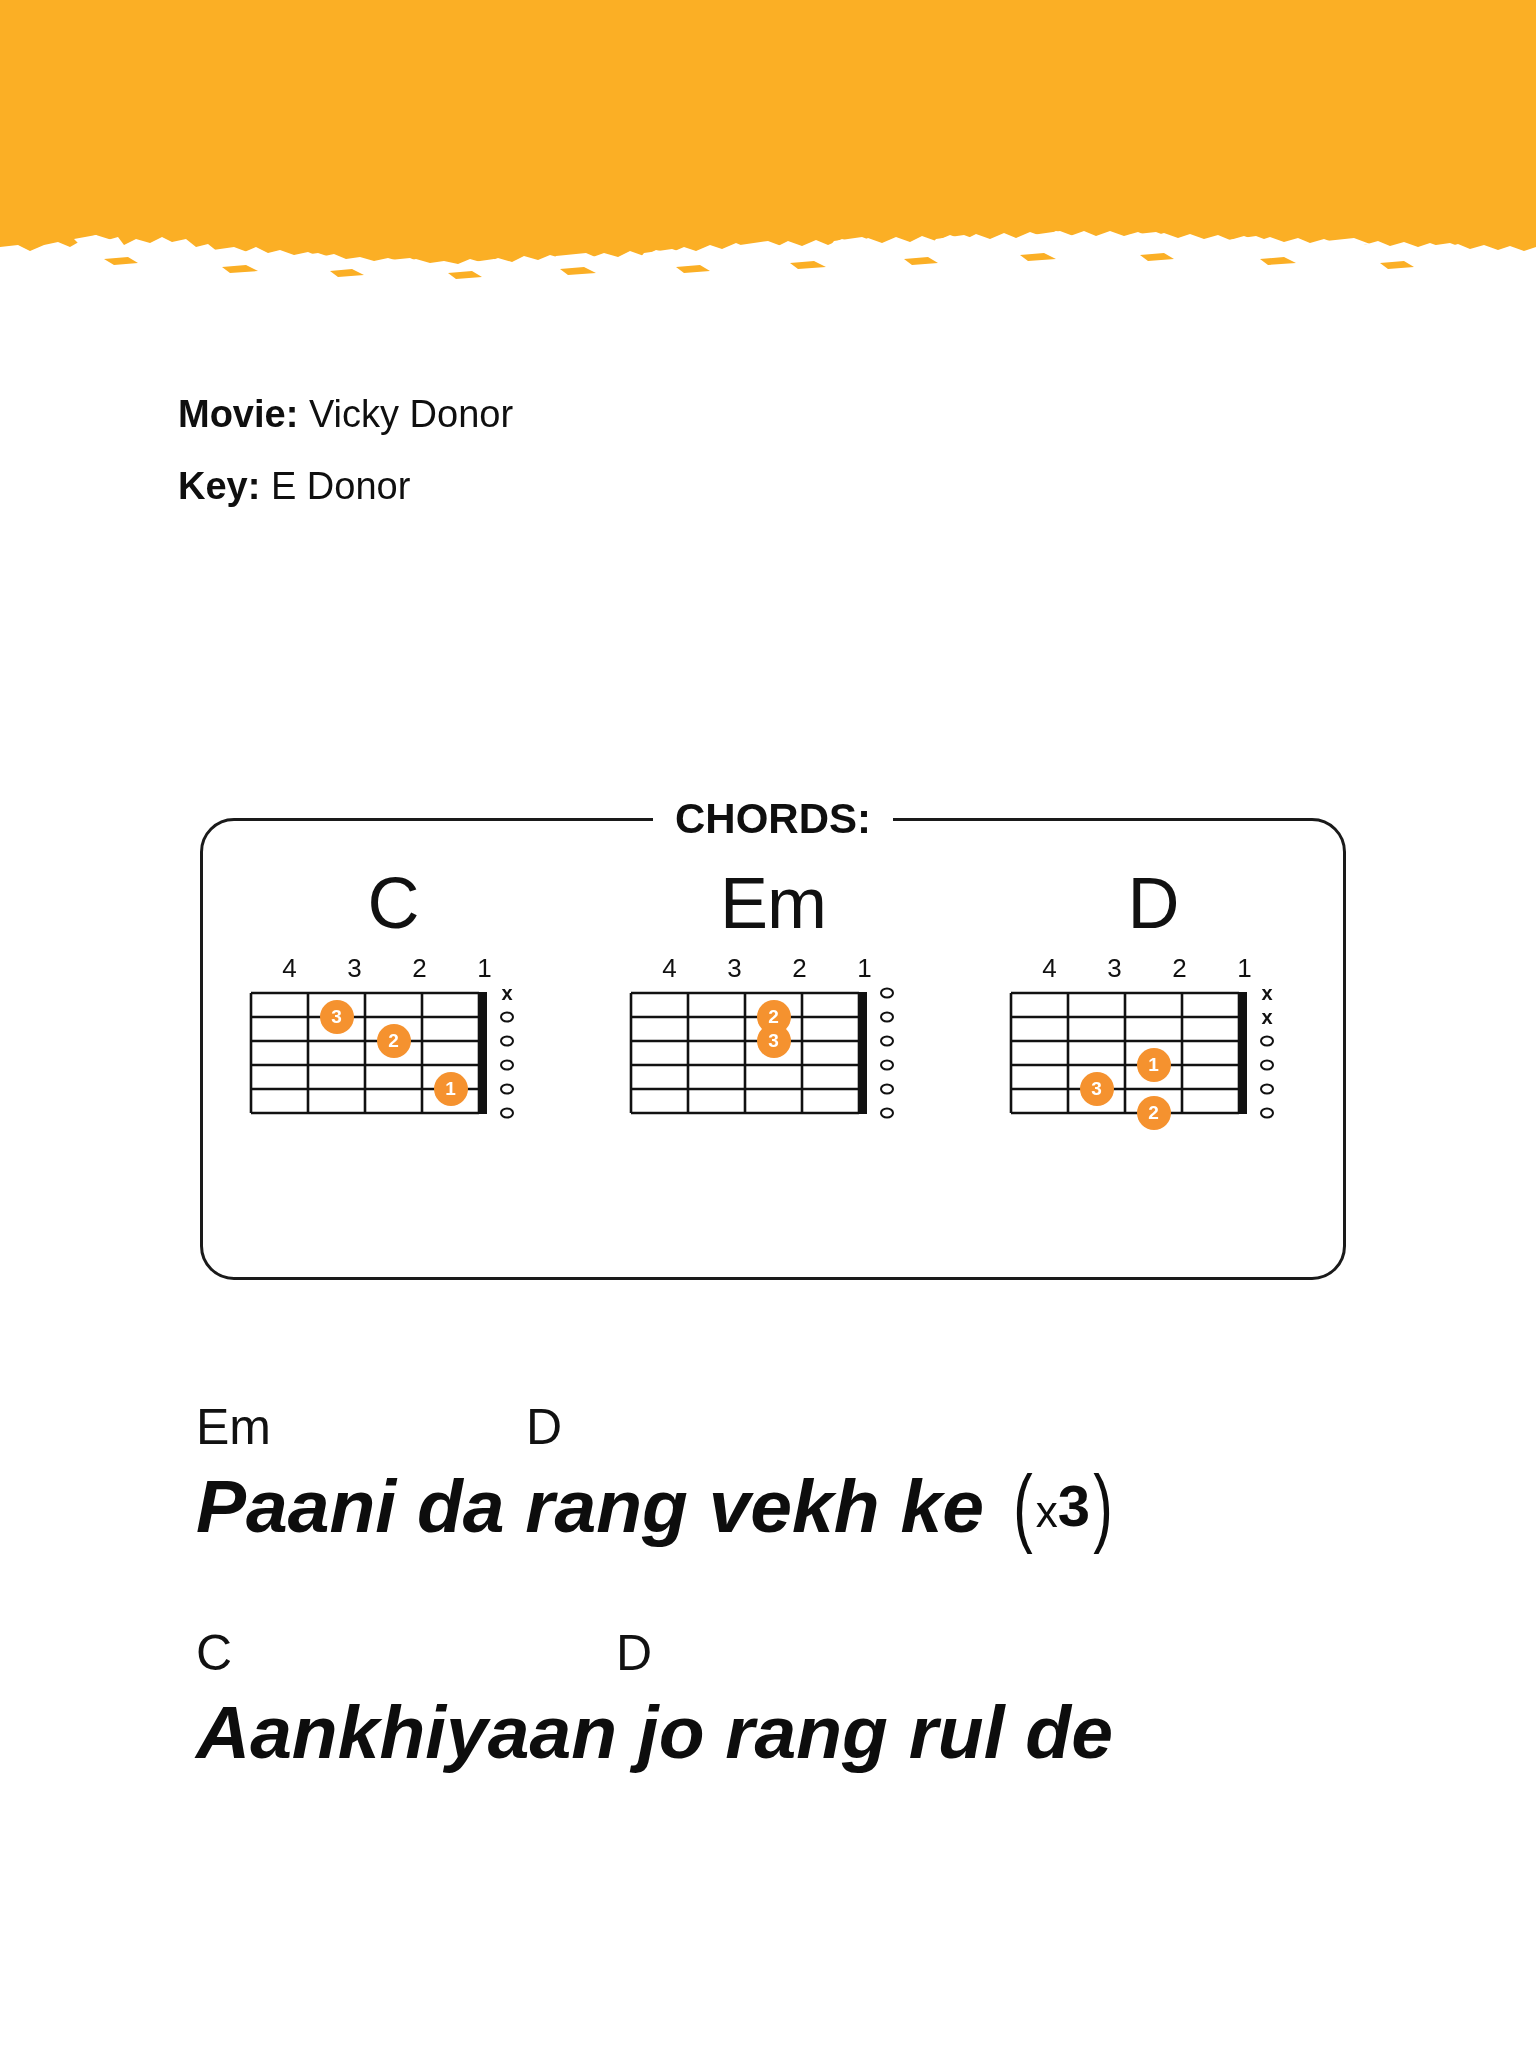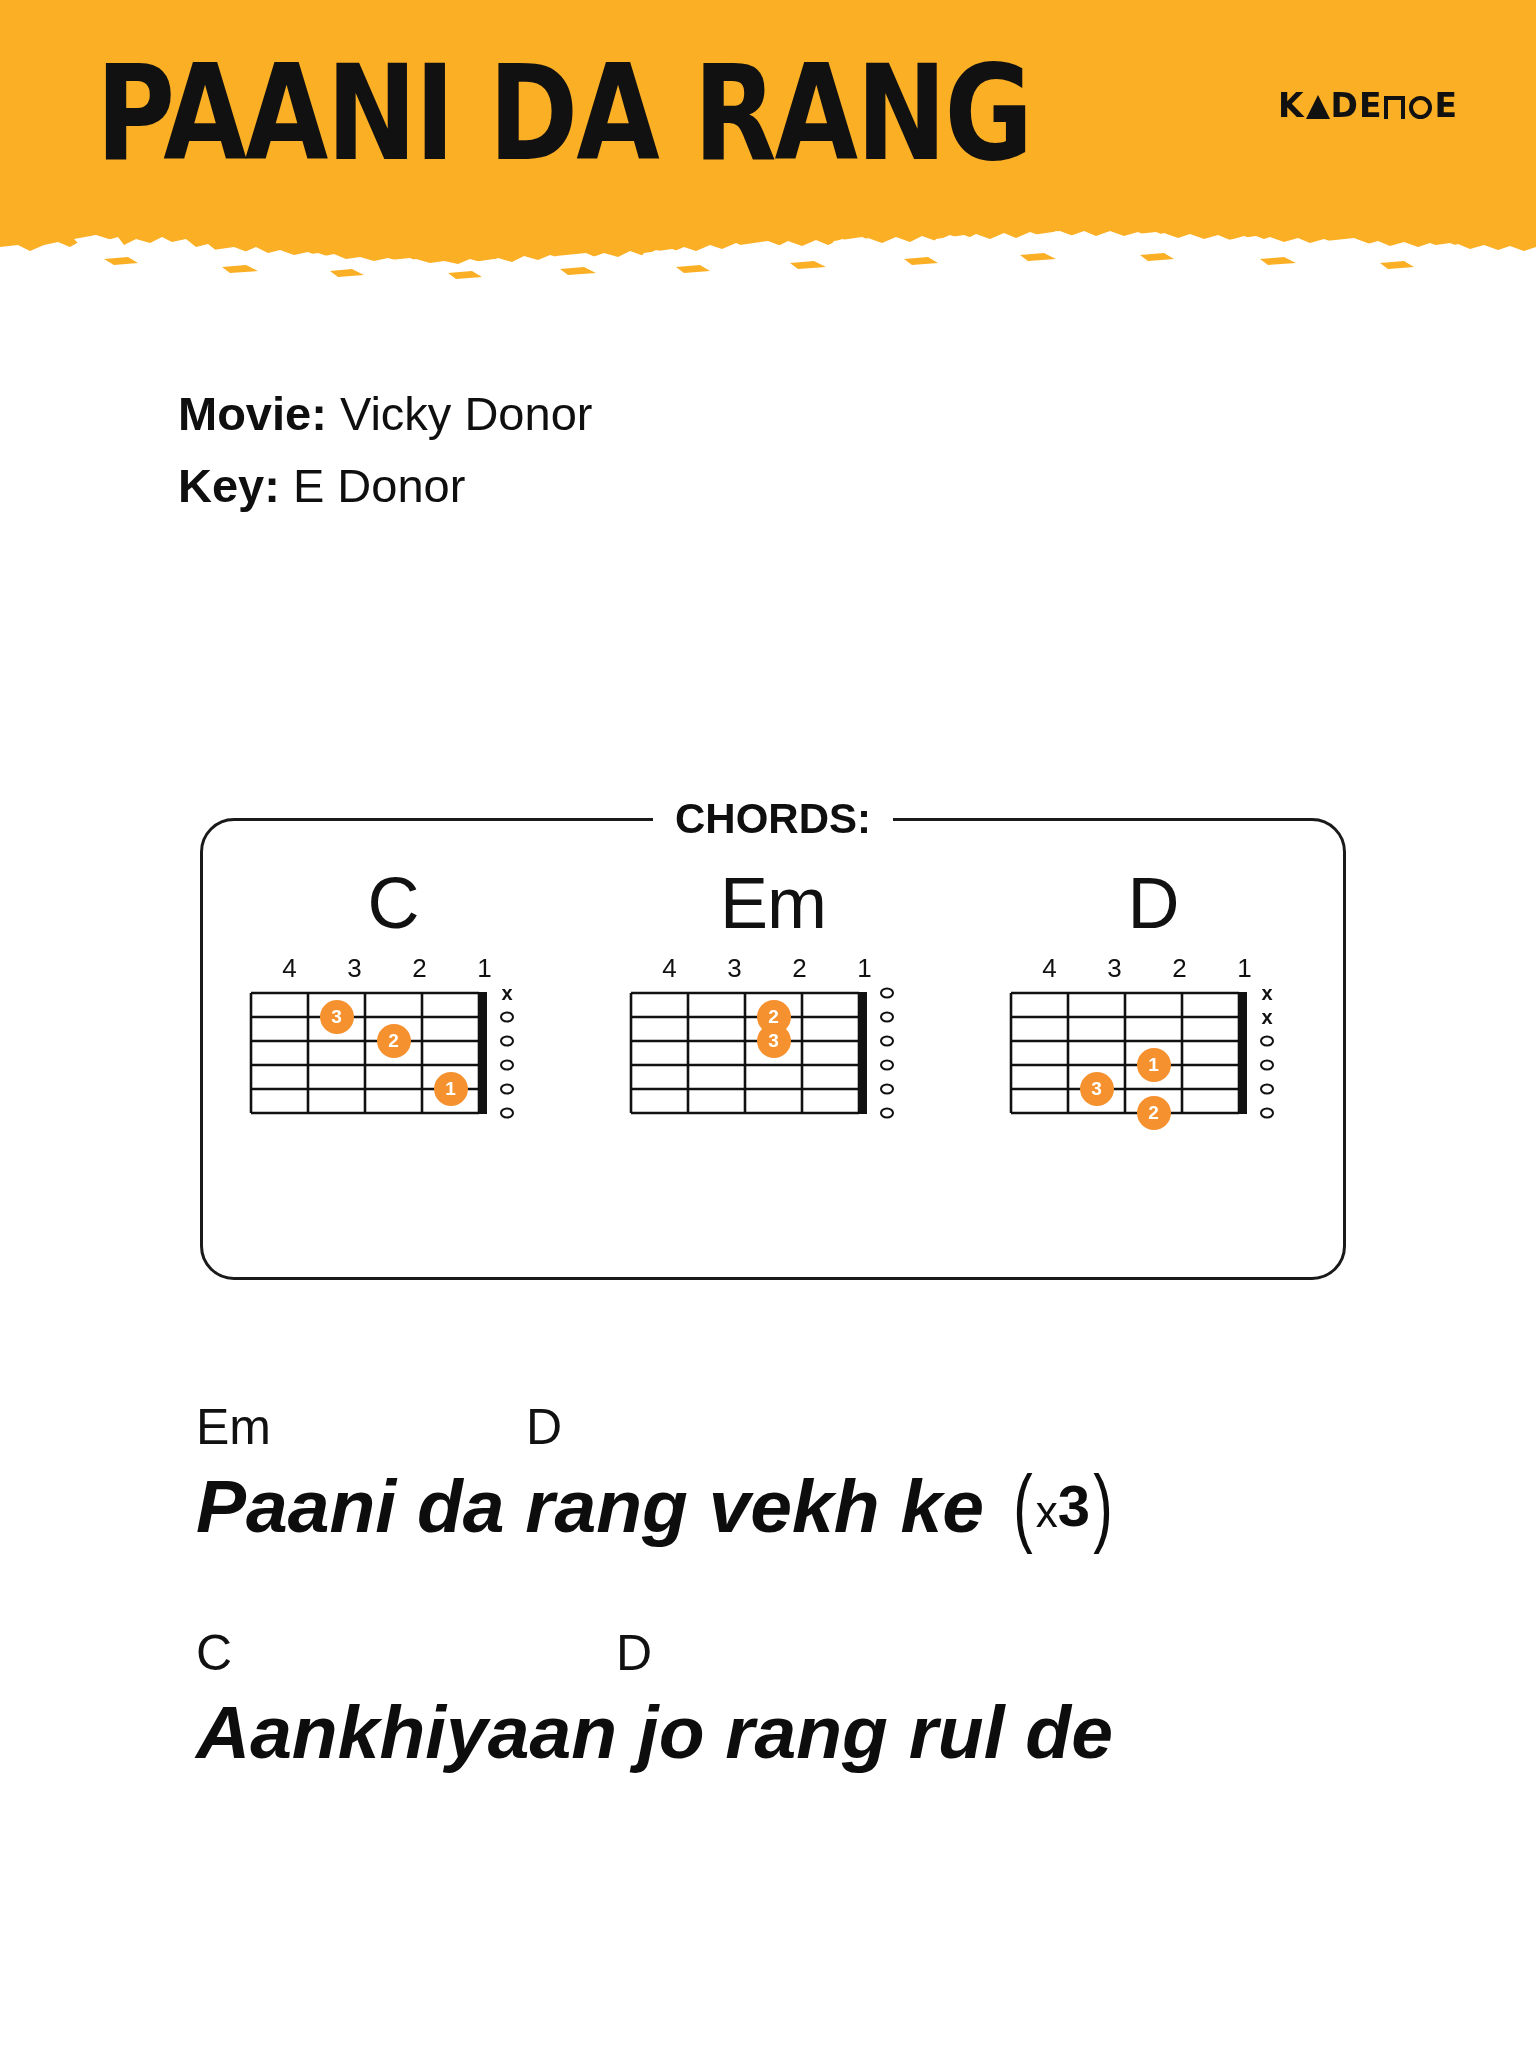--- a/index.html
+++ b/index.html
@@ -94,21 +94,21 @@
 
   
   .info {
     position: absolute;
     left: 178px;
     top: 378px;
     width: 1200px;
   }
   .info-row {
     font-family: "Liberation Sans", sans-serif;
-    font-size: 47px;
+    font-size: 38px;
     line-height: 72px;
     color: #0f0f0f;
     white-space: nowrap;
   }
   .info-row .lbl { font-weight: bold; }
   .info-row .val { font-weight: normal; }
 
   
   .chordbox {
     position: absolute;
@@ -268,31 +268,20 @@
   .repeat .rn {
     font-weight: bold;
     font-size: 58px;
     line-height: 58px;
   }
 </style>
 </head>
 <body>
 
 <div class="header">
-  <div class="header-inner">
-    <div class="song-title">PAANI DA RANG</div>
-    <div class="brand-logo">
-      <span>K</span>
-      <span class="tri"></span>
-      <span>DE</span>
-      <span class="nn"></span>
-      <span class="oo"></span>
-      <span>E</span>
-    </div>
-  </div>
   <svg class="torn" viewBox="0 0 1536 95" preserveAspectRatio="none">
     <path fill="#ffffff" d="M0,52 L18,50 L30,56 L44,50 L58,47 L70,52 L84,44 L96,40 L104,46 L118,42 L124,50 L136,44 L150,48 L162,42 L172,47 L186,44 L196,52 L208,49 L218,57 L232,53 L242,58 L256,52 L268,58 L280,55 L294,60 L308,57 L320,62 L334,59 L346,64 L360,62 L374,66 L388,63 L402,67 L416,64 L430,68 L444,66 L458,69 L470,64 L484,68 L498,63 L512,67 L524,61 L538,65 L550,60 L564,64 L578,59 L590,63 L604,58 L618,62 L630,56 L644,61 L656,55 L670,58 L684,52 L696,56 L710,50 L722,54 L736,48 L748,53 L762,47 L776,52 L788,46 L802,51 L816,45 L828,50 L842,44 L856,49 L868,43 L882,48 L896,42 L910,47 L922,41 L936,46 L950,40 L964,45 L976,39 L990,44 L1004,38 L1016,43 L1030,37 L1044,42 L1056,36 L1070,41 L1084,36 L1096,41 L1110,36 L1124,41 L1138,37 L1150,42 L1164,38 L1178,43 L1190,39 L1204,44 L1218,40 L1230,45 L1244,41 L1258,46 L1270,42 L1284,47 L1298,43 L1310,48 L1324,44 L1338,49 L1350,45 L1364,50 L1378,46 L1390,51 L1404,47 L1418,52 L1430,48 L1444,53 L1458,49 L1470,54 L1484,50 L1498,55 L1510,51 L1524,56 L1536,52 L1536,95 L0,95 Z"></path>
     <path fill="#ffffff" d="M74,44 L96,40 L112,45 L100,50 L80,50 Z M142,52 L166,48 L180,55 L156,58 L138,57 Z M206,56 L234,52 L250,58 L224,62 L202,61 Z M290,62 L318,58 L336,64 L310,68 L286,67 Z M380,66 L410,63 L424,69 L398,72 L376,71 Z M466,68 L494,64 L510,70 L484,73 L462,72 Z M556,61 L586,58 L600,64 L572,67 L552,66 Z M644,58 L672,54 L690,60 L662,64 L640,63 Z M740,50 L768,46 L784,52 L758,56 L736,55 Z M834,46 L862,42 L878,48 L852,52 L830,51 Z M936,44 L964,40 L980,46 L954,50 L932,49 Z M1032,40 L1060,36 L1076,42 L1050,46 L1028,45 Z M1128,40 L1156,37 L1172,43 L1146,47 L1124,46 Z M1228,45 L1256,41 L1272,47 L1246,51 L1224,50 Z M1326,46 L1354,43 L1370,49 L1344,53 L1322,52 Z M1422,52 L1450,48 L1466,54 L1440,58 L1418,57 Z"></path>
     <path fill="#FBAF25" d="M104,64 L128,62 L138,68 L114,70 Z M222,72 L246,70 L258,76 L230,78 Z M330,76 L352,74 L364,80 L338,82 Z M448,78 L472,76 L482,82 L456,84 Z M560,74 L584,72 L596,78 L568,80 Z M676,72 L700,70 L710,76 L684,78 Z M790,68 L814,66 L826,72 L798,74 Z M904,64 L928,62 L938,68 L912,70 Z M1020,60 L1044,58 L1056,64 L1028,66 Z M1140,60 L1164,58 L1174,64 L1148,66 Z M1260,64 L1284,62 L1296,68 L1268,70 Z M1380,68 L1404,66 L1414,72 L1388,74 Z"></path>
   </svg>
 </div>
 
 <div class="info">
   <div class="info-row">
     <span class="lbl">Movie:</span>

